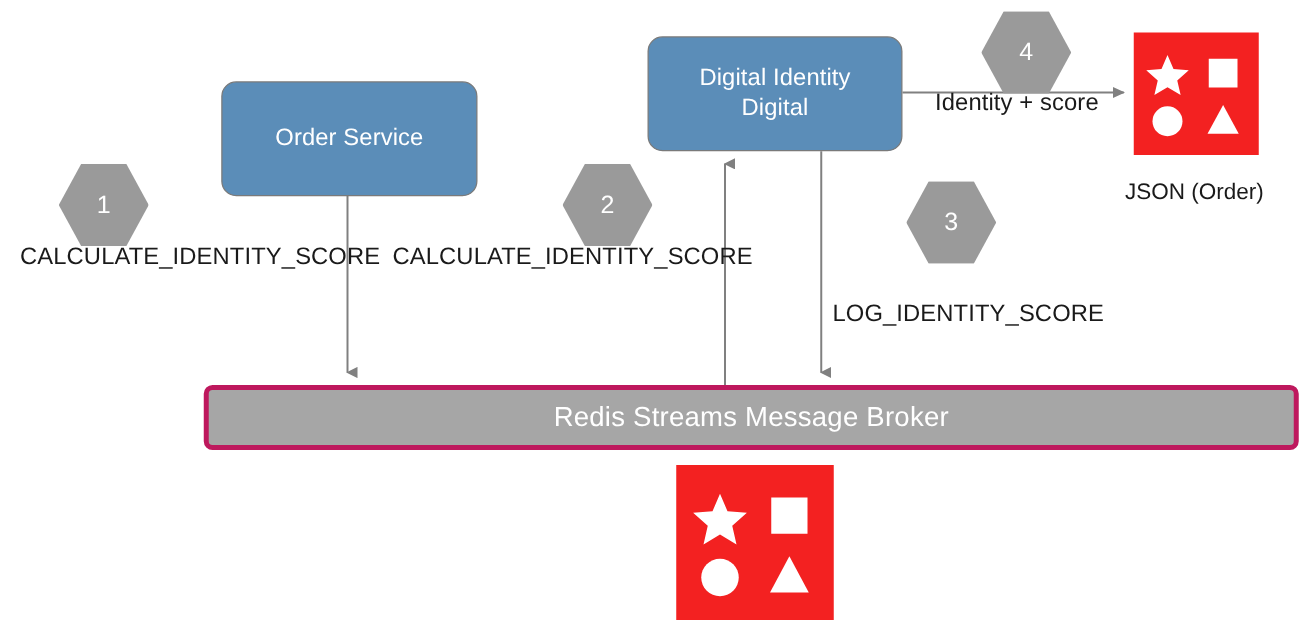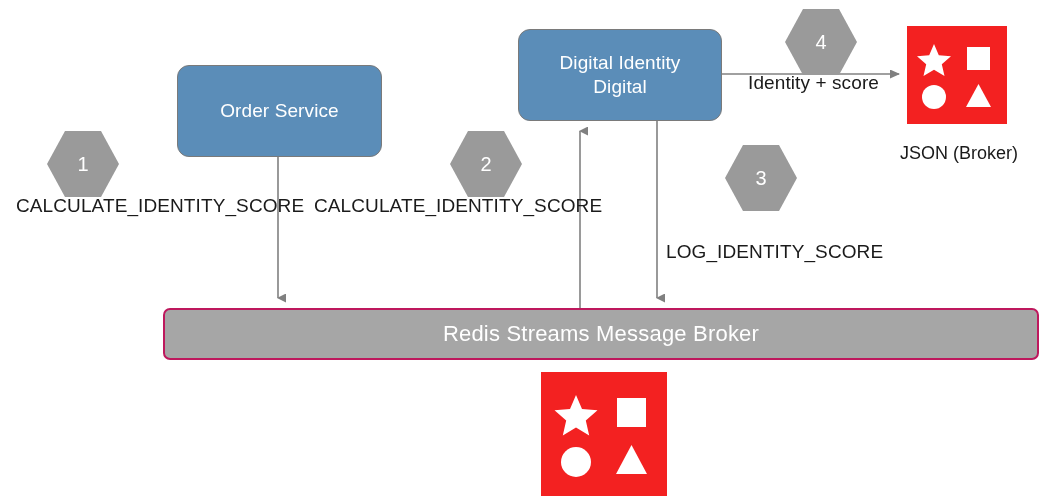--- a/index.html
+++ b/index.html
@@ -34,21 +34,21 @@
   }
   #order-service { left: 177px; top: 29px; width: 205px; height: 92px; margin-top: 36px; }
   #digital-identity-service { left: 518px; top: 29px; width: 204px; height: 92px; }
 
   
   #broker-bar {
     position: absolute;
     left: 163px; top: 308px;
     width: 876px; height: 52px;
     background: #a6a6a6;
-    border: 2px solid #be185d;
+    border: 4px solid #be185d;
     border-radius: 7px;
     display: flex;
     align-items: center;
     justify-content: center;
     color: #ffffff;
     font-size: 22px;
     letter-spacing: 0.2px;
     box-sizing: border-box;
   }
 
@@ -176,21 +176,21 @@
   <div class="flow-label" id="label-4">Identity + score</div>
 
   <div class="redis-logo" id="redis-top">
     <svg viewBox="0 0 100 98">
       <polygon points="27,18 31.8,29.2 44,30.2 34.8,38.3 37.5,50 27,43.8 16.5,50 19.2,38.3 10,30.2 22.2,29.2" fill="#ffffff"></polygon>
       <rect x="60" y="21" width="23" height="23" fill="#ffffff"></rect>
       <circle cx="27" cy="71" r="12" fill="#ffffff"></circle>
       <polygon points="71.5,58 84,81 59,81" fill="#ffffff"></polygon>
     </svg>
   </div>
-  <div id="label-json">JSON (Broker)</div>
+  <div id="label-json">JSON (Order)</div>
 
   <div class="redis-logo" id="redis-bottom">
     <svg viewBox="0 0 126 124">
       <polygon points="35,23 41,37 56.5,38.2 44.8,48.5 48.2,63.5 35,55.5 21.8,63.5 25.2,48.5 13.5,38.2 29,37" fill="#ffffff"></polygon>
       <rect x="76" y="26" width="29" height="29" fill="#ffffff"></rect>
       <circle cx="35" cy="90" r="15" fill="#ffffff"></circle>
       <polygon points="90.5,73 106,102 75,102" fill="#ffffff"></polygon>
     </svg>
   </div>
 

